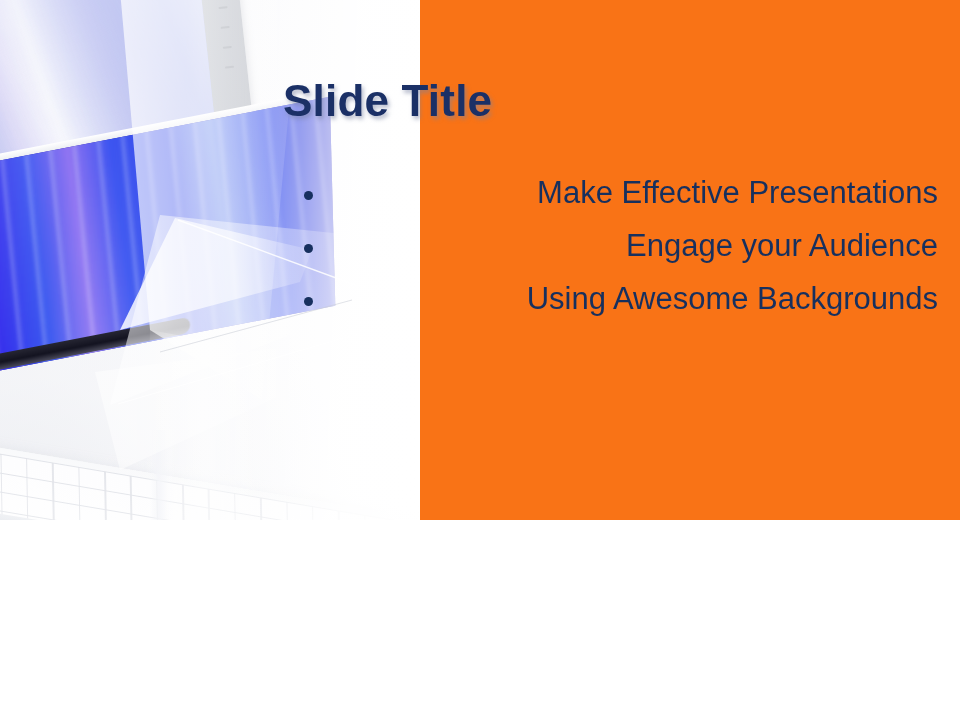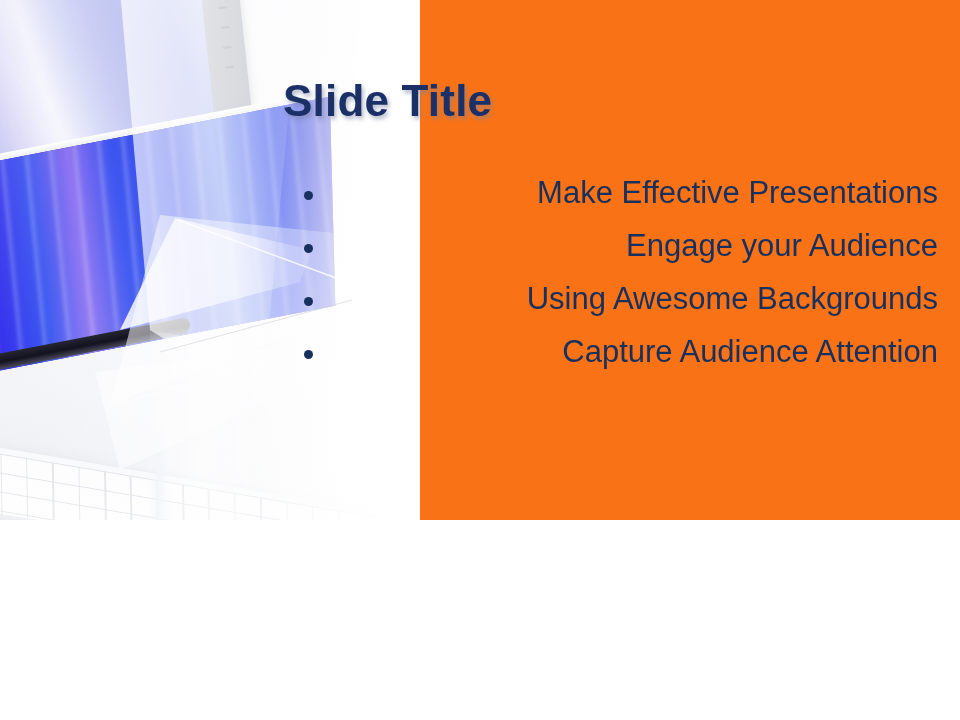--- a/index.html
+++ b/index.html
@@ -440,19 +440,15 @@
       <span>Make Effective Presentations</span>
     </li>
     <li>
       <span class="dot"></span>
       <span>Engage your Audience</span>
     </li>
     <li>
       <span class="dot"></span>
       <span>Using Awesome Backgrounds</span>
     </li>
-    <li>
-      <span class="dot"></span>
-      <span>Capture Audience Attention</span>
-    </li>
   </ul>
 
 </div>
 
 </body></html>

